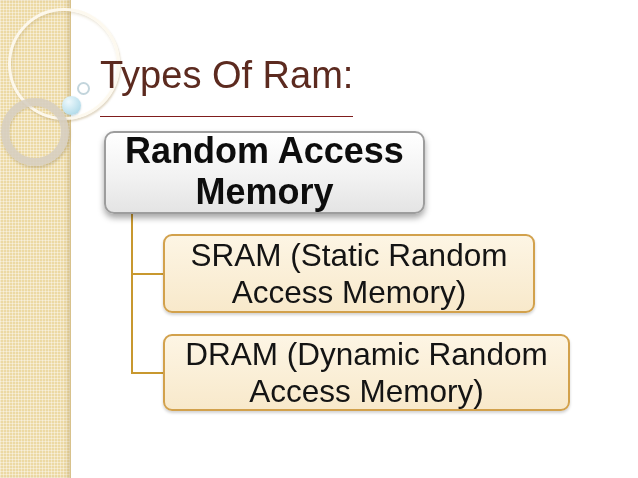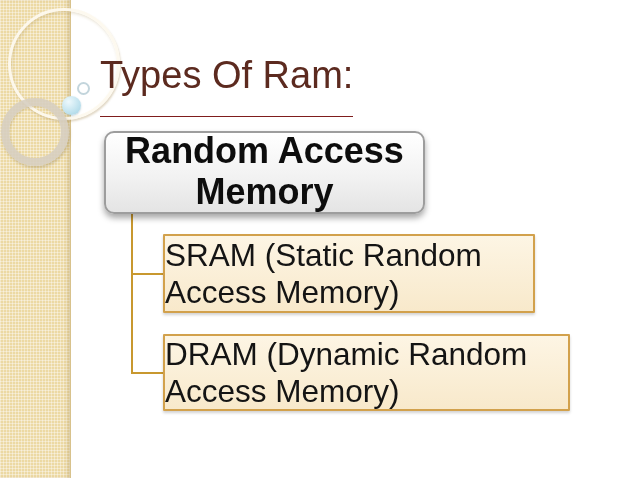--- a/index.html
+++ b/index.html
@@ -55,24 +55,24 @@
   .root-box{
     position:absolute;left:104px;top:131px;width:321px;height:83px;
     box-sizing:border-box;border:2px solid #9d9d9d;border-radius:10px;
     background:linear-gradient(180deg,#ffffff 0%,#f2f2f2 55%,#e4e4e4 100%);
     box-shadow:0 4px 6px rgba(0,0,0,.35), inset 0 1px 0 #ffffff;
     display:flex;align-items:flex-end;justify-content:center;text-align:center;
     font-size:36px;font-weight:bold;line-height:1.12;color:#0d0d0d;
   }
   .child-box{
     position:absolute;box-sizing:border-box;
-    border:2px solid #d2a14c;border-radius:1px;
+    border:2px solid #d2a14c;border-radius:9px;
     background:linear-gradient(180deg,#fdf5e4 0%,#f8e9cb 100%);
     box-shadow:0 2px 3px rgba(0,0,0,.18);
-    display:flex;align-items:center;justify-content:center;
+    display:flex;align-items:center;justify-content:center;text-align:center;
     font-size:31.5px;line-height:1.15;color:#141414;
   }
   .child-sram{left:163px;top:234px;width:372px;height:79px;}
   .child-dram{left:163px;top:334px;width:407px;height:77px;}
   .conn{position:absolute;background:#c8982f;}
   .conn-v{left:131px;top:214px;width:2px;height:160px;}
   .conn-h1{left:131px;top:273px;width:34px;height:2px;}
   .conn-h2{left:131px;top:372px;width:34px;height:2px;}
 </style>
 </head>

